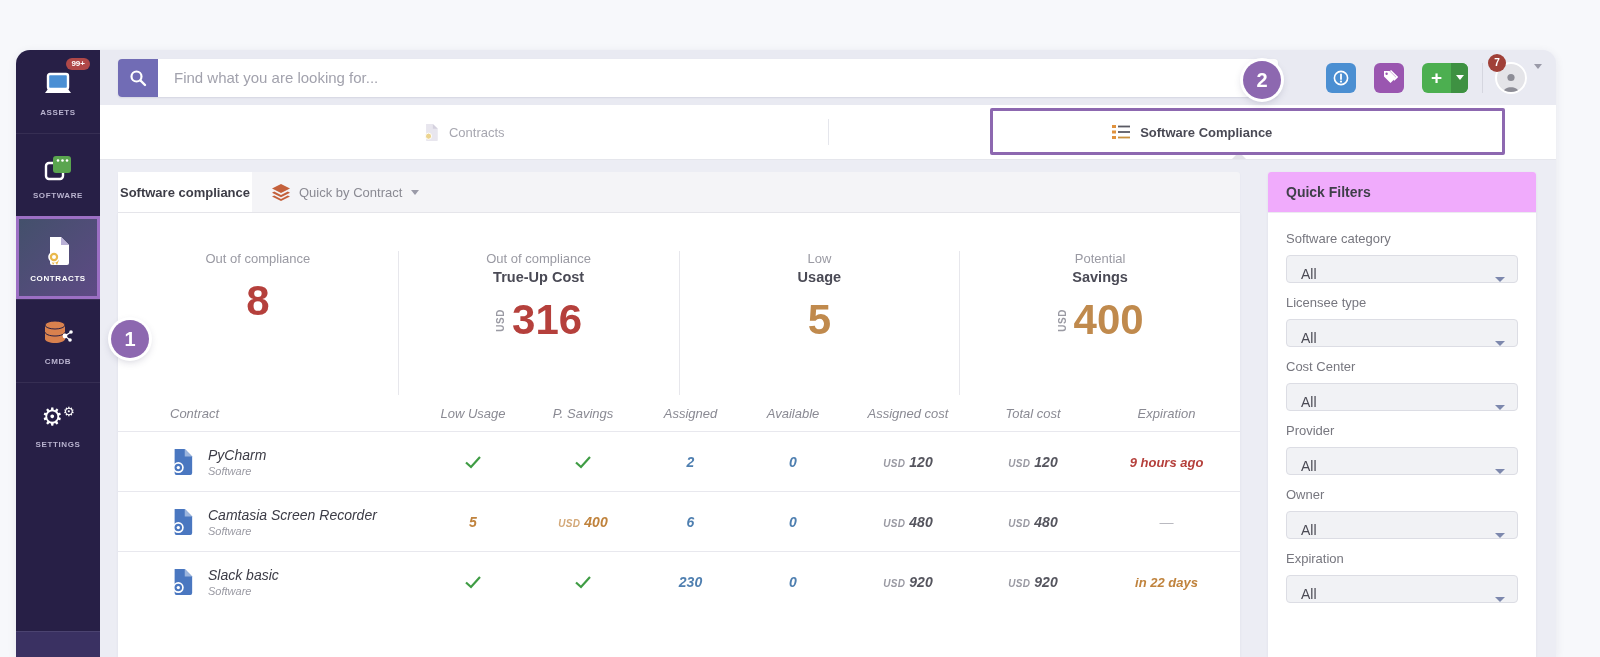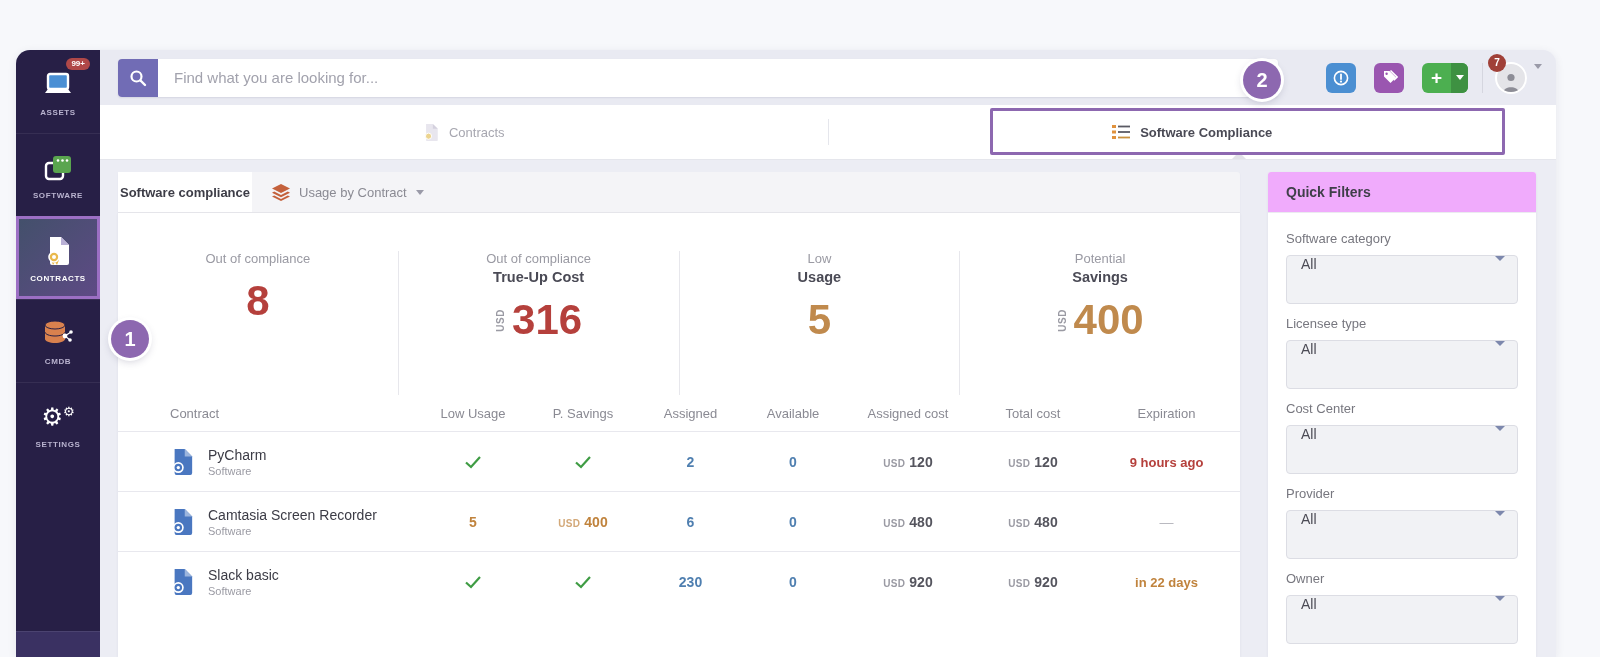--- a/index.html
+++ b/index.html
@@ -127,21 +127,21 @@
   .stat.tan .stat-num { color:#c08a4d; }
   .usd-vert {
     writing-mode:vertical-rl; transform:rotate(180deg);
     font-size:10px; color:#9a9aa3; font-weight:700; letter-spacing:.5px;
   }
   
   .tbl { padding:0 0 0 0; }
   .tbl-header { display:flex; height:36px; align-items:center; }
   .tbl-header .cell { font-size:13px; color:#8a8a93; }
   .row { display:flex; height:60px; align-items:center; border-top:1px solid #e8e8ee; cursor:pointer; }
-  .cell { text-align:center; }
+  .cell { text-align:center;font-style:italic; }
   .c1 { width:300px; padding-left:52px; text-align:left; display:flex; align-items:center; gap:14px; }
   .c2 { width:110px; } .c3 { width:110px; } .c4 { width:105px; } .c5 { width:100px; }
   .c6 { width:130px; } .c7 { width:120px; } .c8 { width:147px; }
   .prod-name { font-size:14px; color:#3c3c46; font-weight:500; }
   .prod-cat { font-size:11px; color:#9a9aa3; margin-top:2px; }
   .num-blue { color:#4f7fb0; font-size:14px; font-weight:600; }
   .num-orange { color:#c0833d; font-size:14px; font-weight:600; }
   .usd-sm { font-size:10px; color:#9a9aa3; font-weight:700; letter-spacing:.3px; margin-right:4px; }
   .usd-sm.orange { color:#d3a878; }
   .cost-val { font-size:14px; color:#55555e; font-weight:600; }
@@ -155,22 +155,22 @@
   }
   .filters-header {
     height:41px; display:flex; align-items:center; padding-left:18px;
     font-size:14px; font-weight:600; color:#3f3f49;
     background:#f0abfc; border-bottom:1px solid #ebebf0; border-radius:3px 3px 0 0;
   }
   .filters-body { padding:6px 18px 0 18px; }
   .filter-group { margin-top:12px; }
   .filter-label { font-size:13px; color:#77777f; }
   .filter-select {
-    margin-top:9px; height:49px; background:#f1f2f5; border:1px solid #dcdde4; border-radius:4px;
-    display:flex; align-items:flex-start; padding:0 12px 0 14px; cursor:pointer;
+    margin-top:9px; height:28px; background:#f1f2f5; border:1px solid #dcdde4; border-radius:4px;
+    display:flex; align-items:flex-end; padding:0 12px 0 14px; cursor:pointer;
   }
   .filter-value { font-size:14px; color:#4b4b55; flex:1; }
   .filter-caret { width:0; height:0; border-left:5px solid transparent; border-right:5px solid transparent; border-top:5px solid #7d88ad; }
   
   .annot {
     position:absolute; width:38px; height:38px; border-radius:50%;
     background:#8d68b0; color:#fff; font-size:20px; font-weight:700;
     display:flex; align-items:center; justify-content:center;
     box-shadow:0 0 0 3px #ffffff, 0 3px 8px rgba(40,35,80,.25);
     z-index:50;
@@ -329,21 +329,21 @@
       <div class="subtabs">
         <div class="subtab active">
           <span>Software compliance</span>
         </div>
         <div class="subtab groupby">
           <svg width="18" height="17" viewBox="0 0 18 17">
             <path d="M9 0 L18 4.5 L9 9 L0 4.5 Z" fill="#c4613c"></path>
             <path d="M2.2 7.6 L9 11 L15.8 7.6 L18 8.7 L9 13.2 L0 8.7 Z" fill="#c4613c"></path>
             <path d="M2.2 11.5 L9 14.9 L15.8 11.5 L18 12.6 L9 17 L0 12.6 Z" fill="#c4613c"></path>
           </svg>
-          <span>Usage by Contract</span>
+          <span>Quick by Contract</span>
           <span class="caret-down"></span>
         </div>
       </div>
 
       <div class="card-body">
 
         <div class="stats">
           <div class="stat red">
             <div class="stat-top">Out of compliance</div>
             <div class="stat-value">

